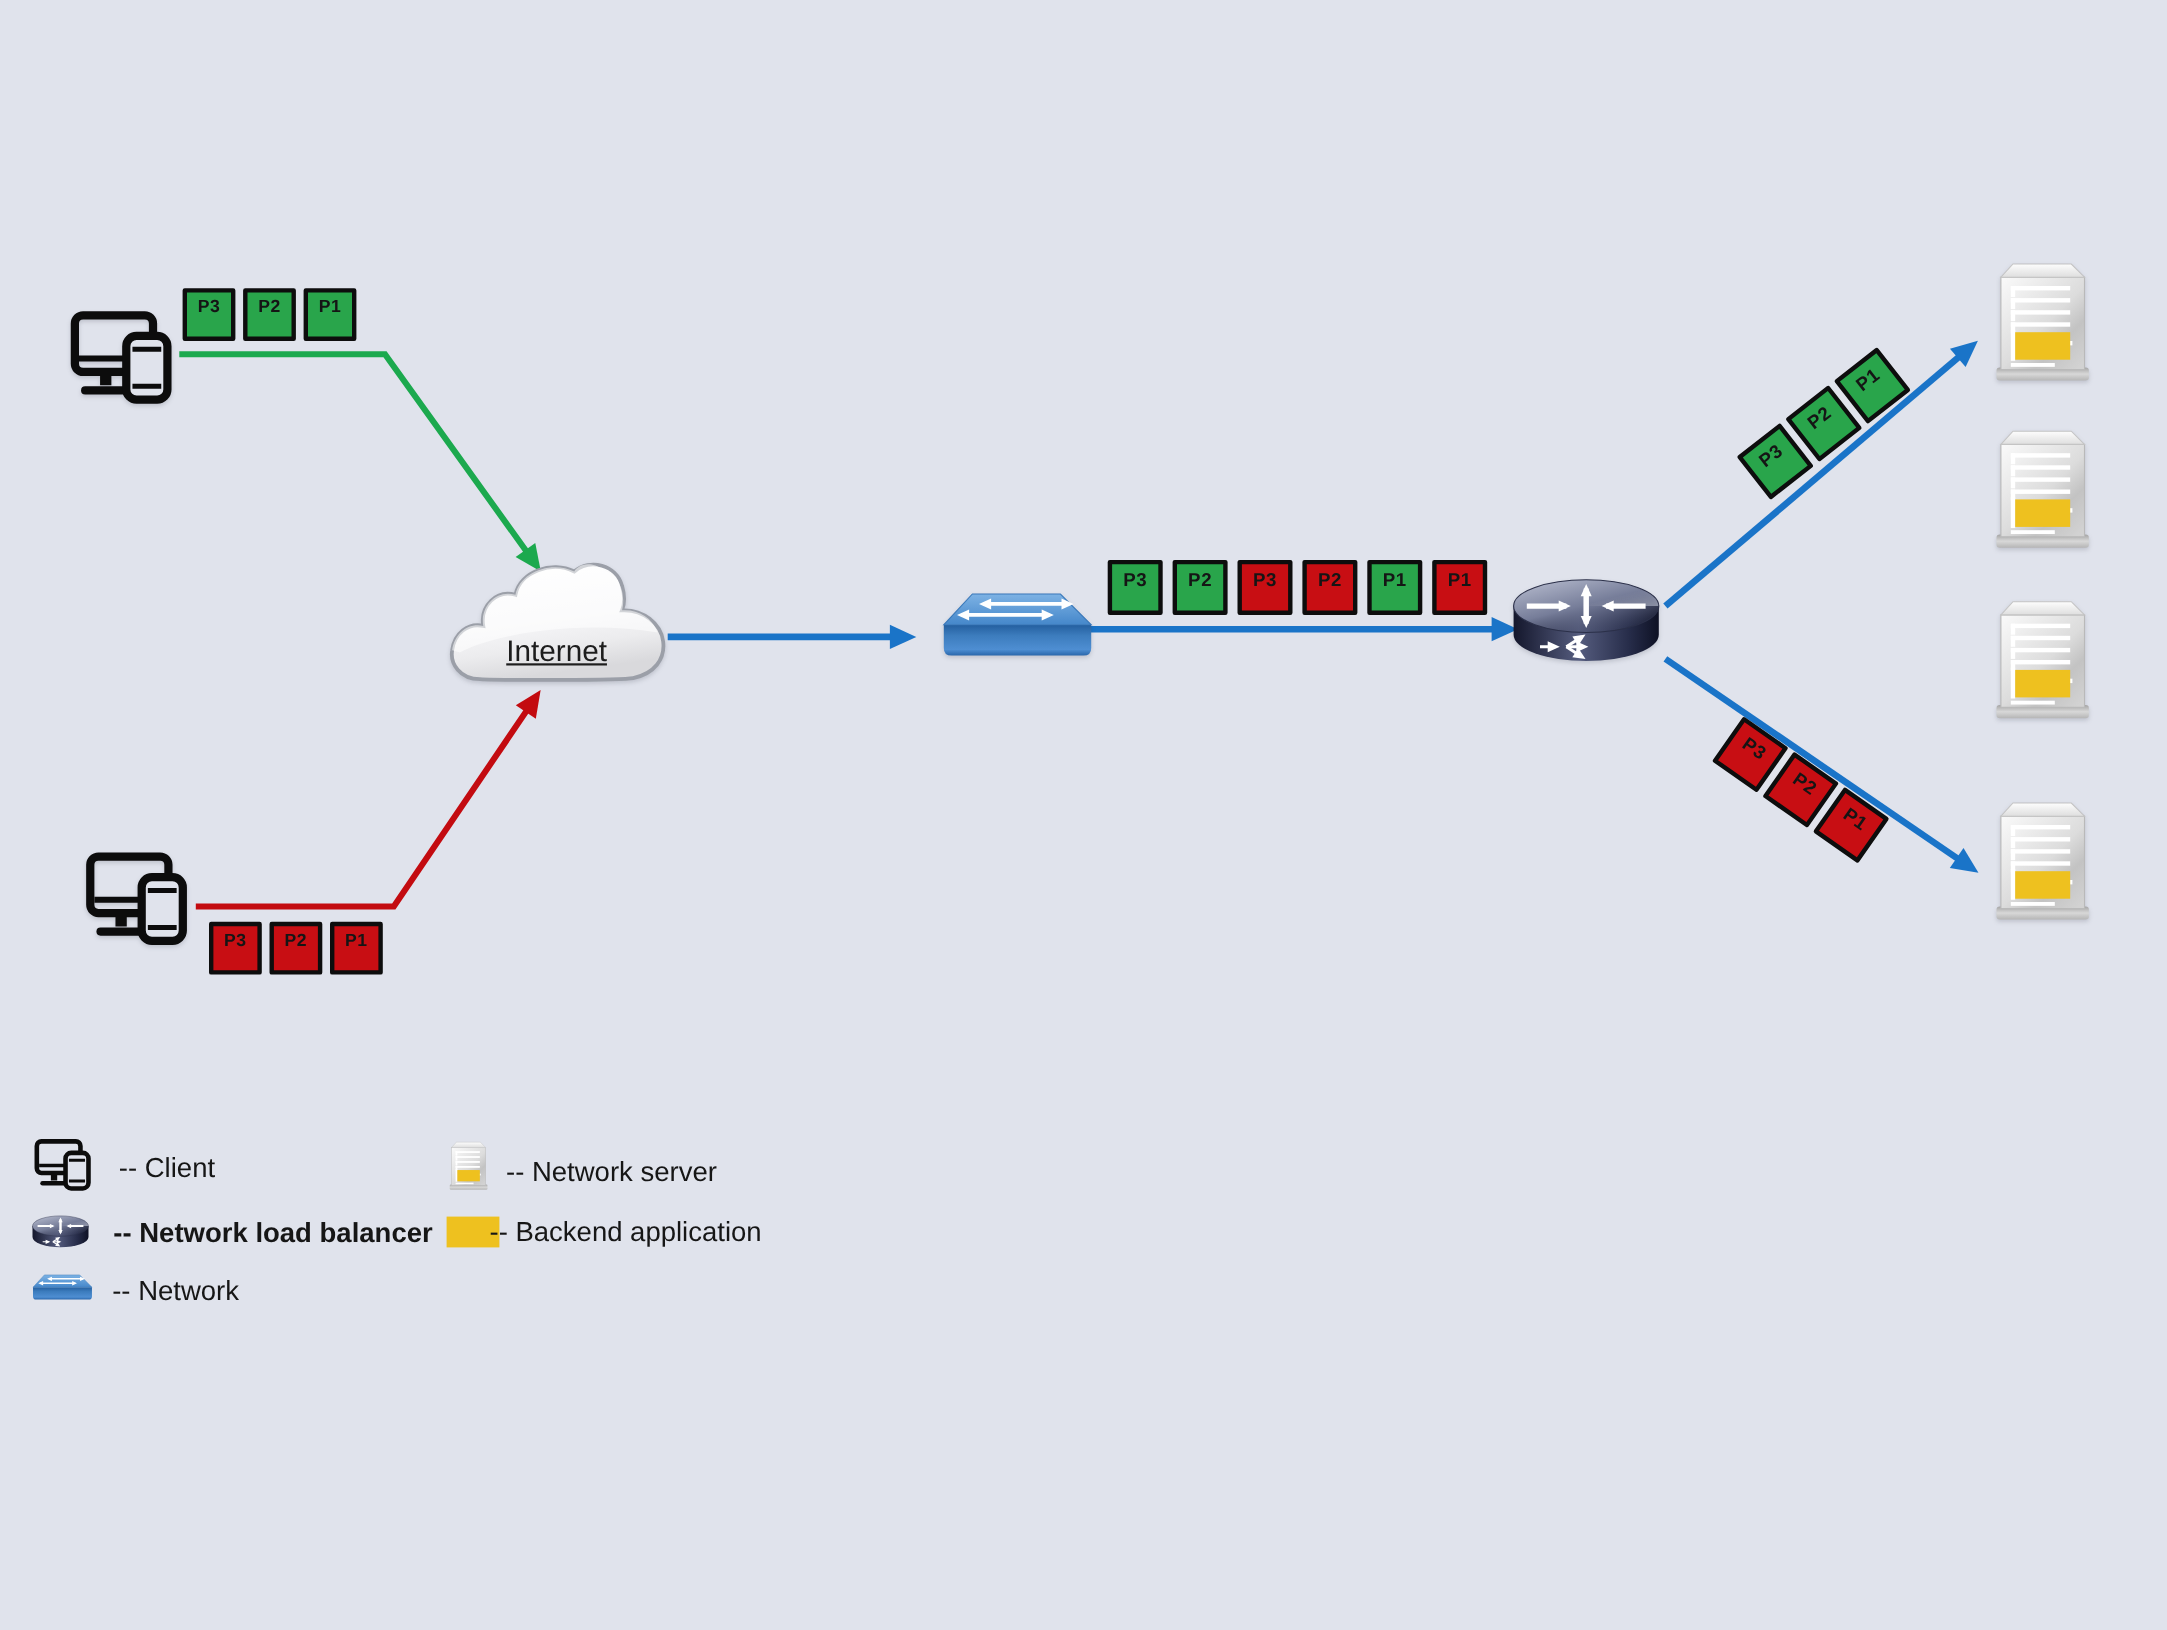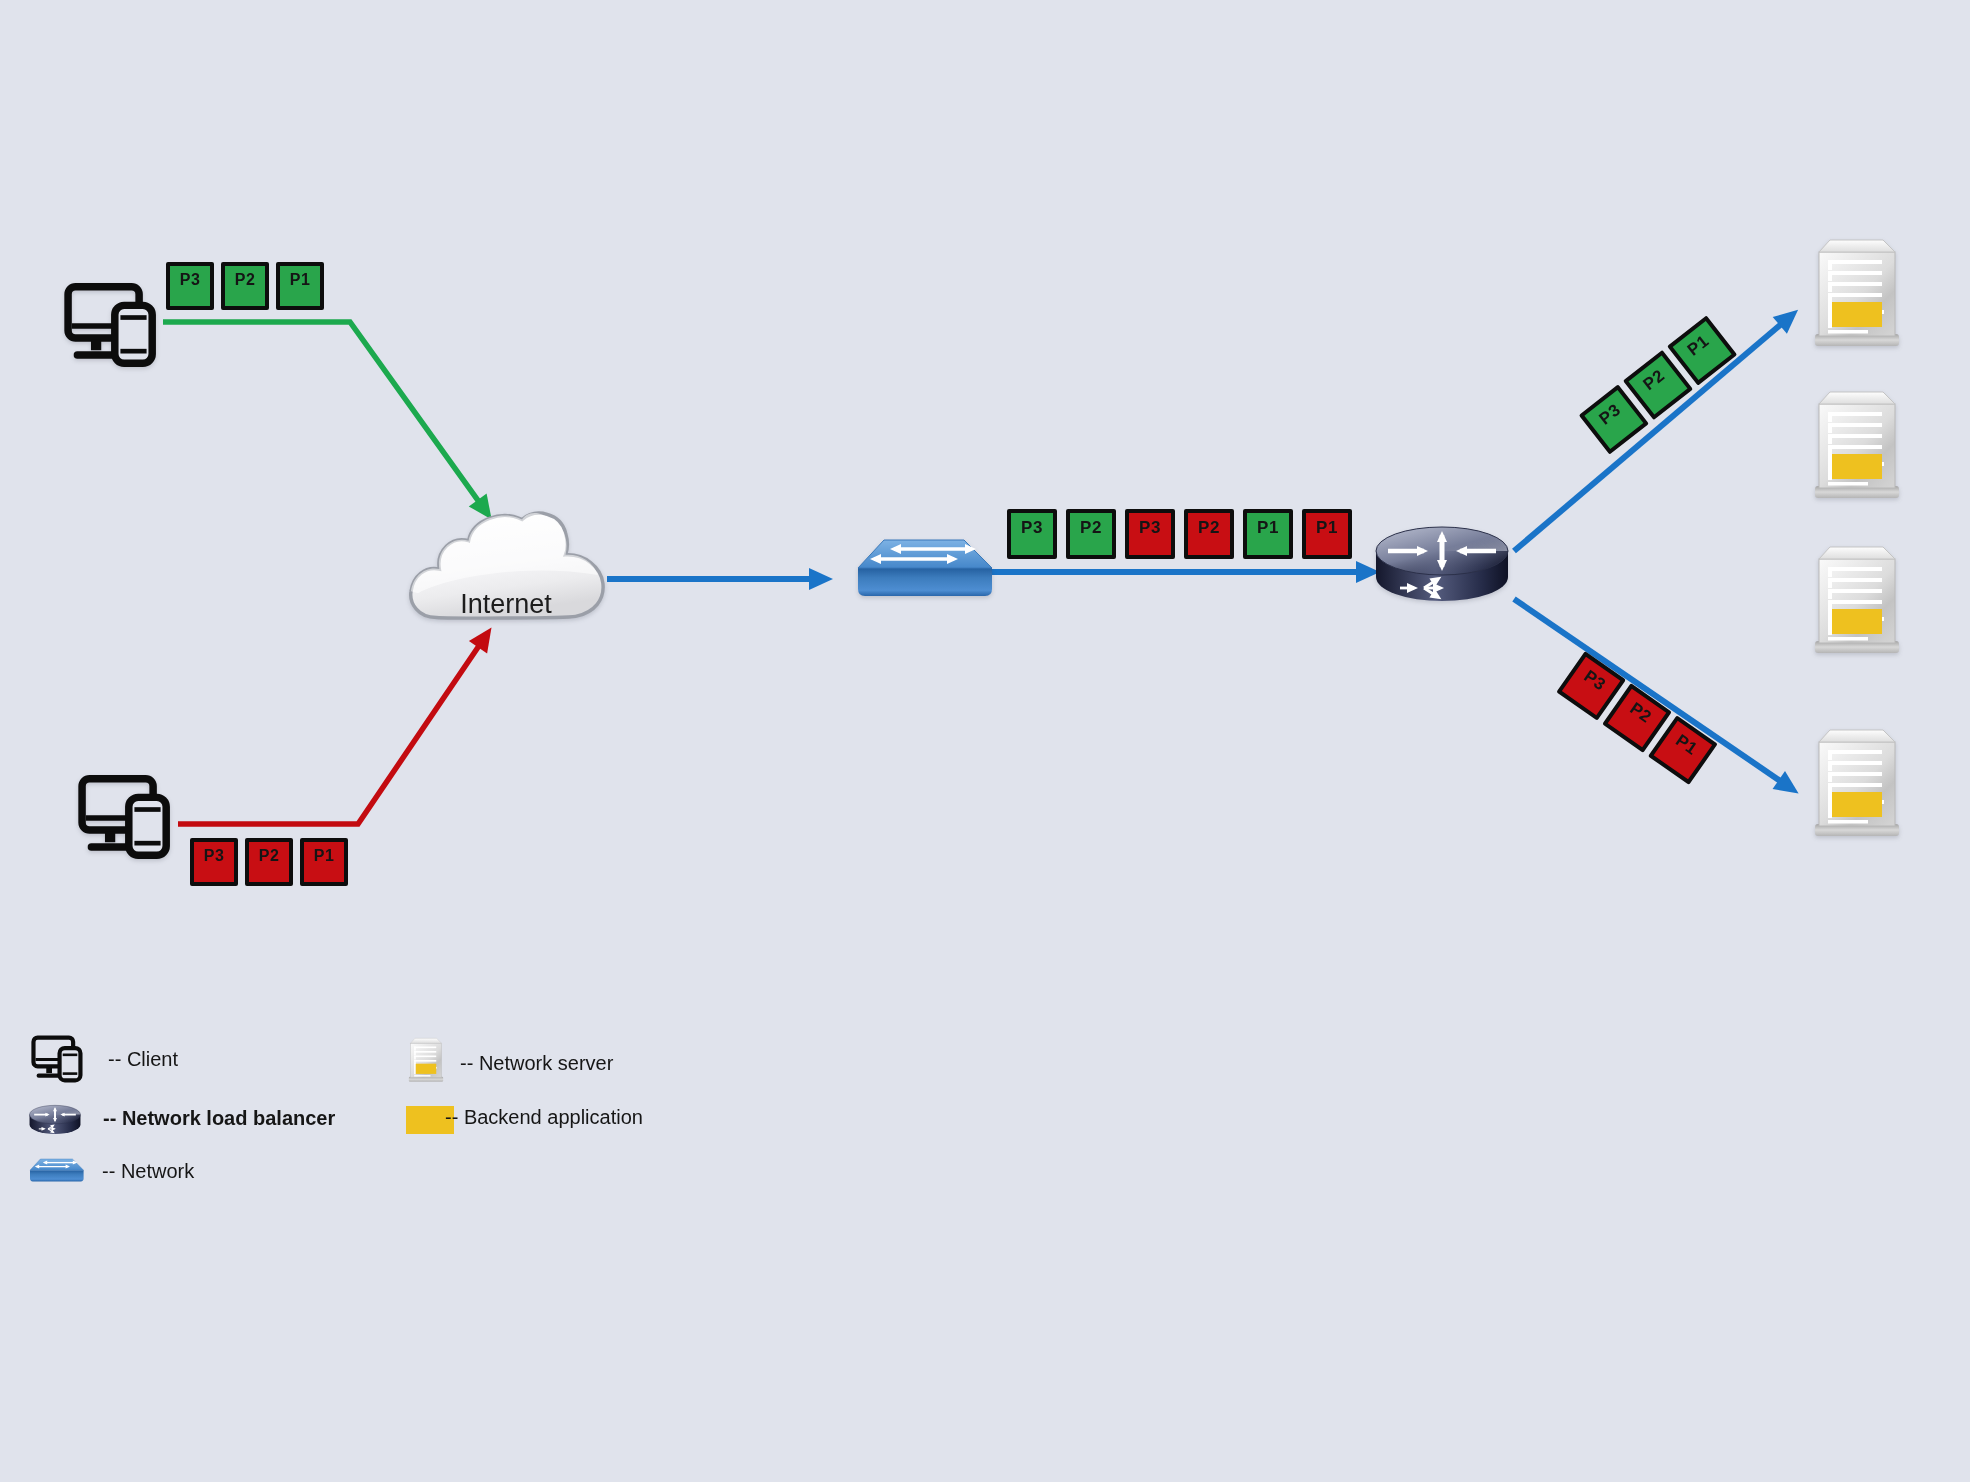--- a/index.html
+++ b/index.html
@@ -19,21 +19,21 @@
        border-radius:2px;letter-spacing:.5px;}
   .pkt.sm{width:48px;height:48px;font-size:16px;padding-top:5px;}
   .pkt.md{width:50px;height:50px;font-size:17px;padding-top:5px;}
   .gap7{gap:7px;} .gap9{gap:9px;} .gap6{gap:6px;}
 
   
   .cloud-label{position:absolute;z-index:3;width:180px;text-align:center;
        font-size:27px;color:#1d1d1d;font-weight:500;}
 
   
-  .legend-label{position:absolute;z-index:2;font-size:20px;color:#161616;font-weight:500;white-space:nowrap;}
+  .legend-label{position:absolute;z-index:2;font-size:25px;color:#161616;font-weight:500;white-space:nowrap;}
   .legend-icon{position:absolute;z-index:2;}
   .swatch{position:absolute;z-index:2;background:var(--app-yellow,#eec11f);}
 </style>
 </head>
 <body>
 
 <div id="stage">
 
   <svg width="0" height="0" style="position:absolute" aria-hidden="true">
     <defs>
@@ -173,21 +173,21 @@
   <svg class="node" style="left:62px;top:282px;" width="100" height="86">
       <use href="#sym-client"></use>
     </svg>
   <svg class="node" style="left:76px;top:774px;" width="100" height="86">
       <use href="#sym-client"></use>
     </svg>
 
   <svg class="node" style="left:406px;top:504px;" width="212" height="134">
       <use href="#sym-cloud"></use>
     </svg>
-  <div class="cloud-label" style="left:416px;top:589px;">Internet</div>
+  <div class="cloud-label" style="left:416px;top:577px;text-decoration:underline;">Internet</div>
 
   <svg class="node" style="left:848px;top:534px;" width="150" height="72">
       <use href="#sym-switch"></use>
     </svg>
 
   <svg class="node" style="left:1372px;top:521px;" width="140" height="88">
       <use href="#sym-lb"></use>
     </svg>
 
   <svg class="node" style="left:1813px;top:238px;" width="88" height="110">

